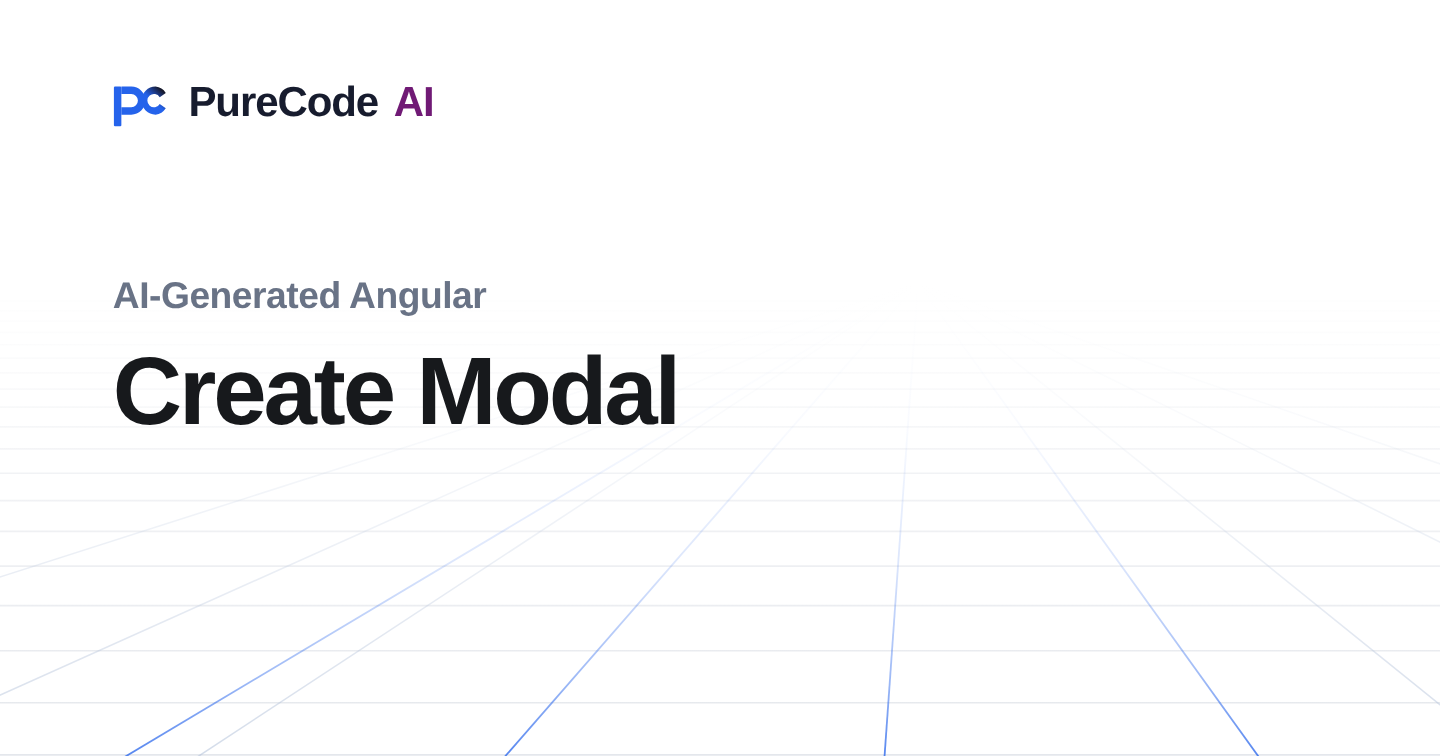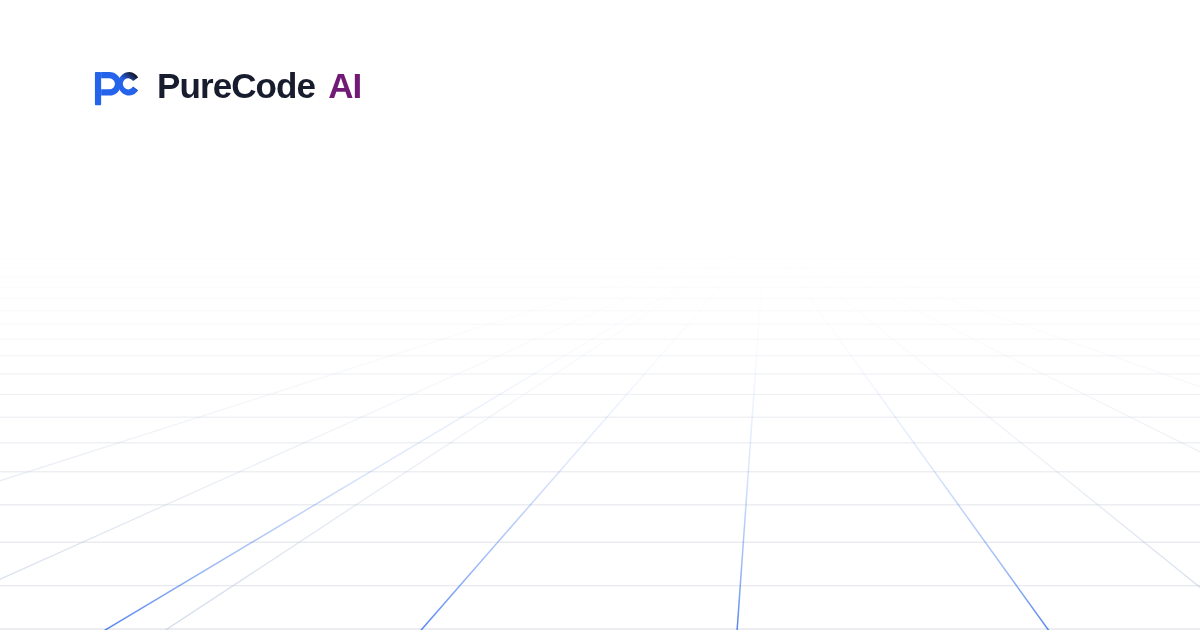--- a/index.html
+++ b/index.html
@@ -221,14 +221,18 @@
                  Z" fill="url(#cGrad)"></path>
       </g>
     </svg>
 
     <div class="brand-wordmark">
       <span class="brand-name">PureCode</span>
       <span class="brand-suffix">AI</span>
     </div>
   </div>
 
+  <div class="headings">
+    <div class="eyebrow">AI-Generated Angular</div>
+    <h1 class="page-title">Create Modal</h1>
+  </div>
 
 </div>
 
 </body></html>

